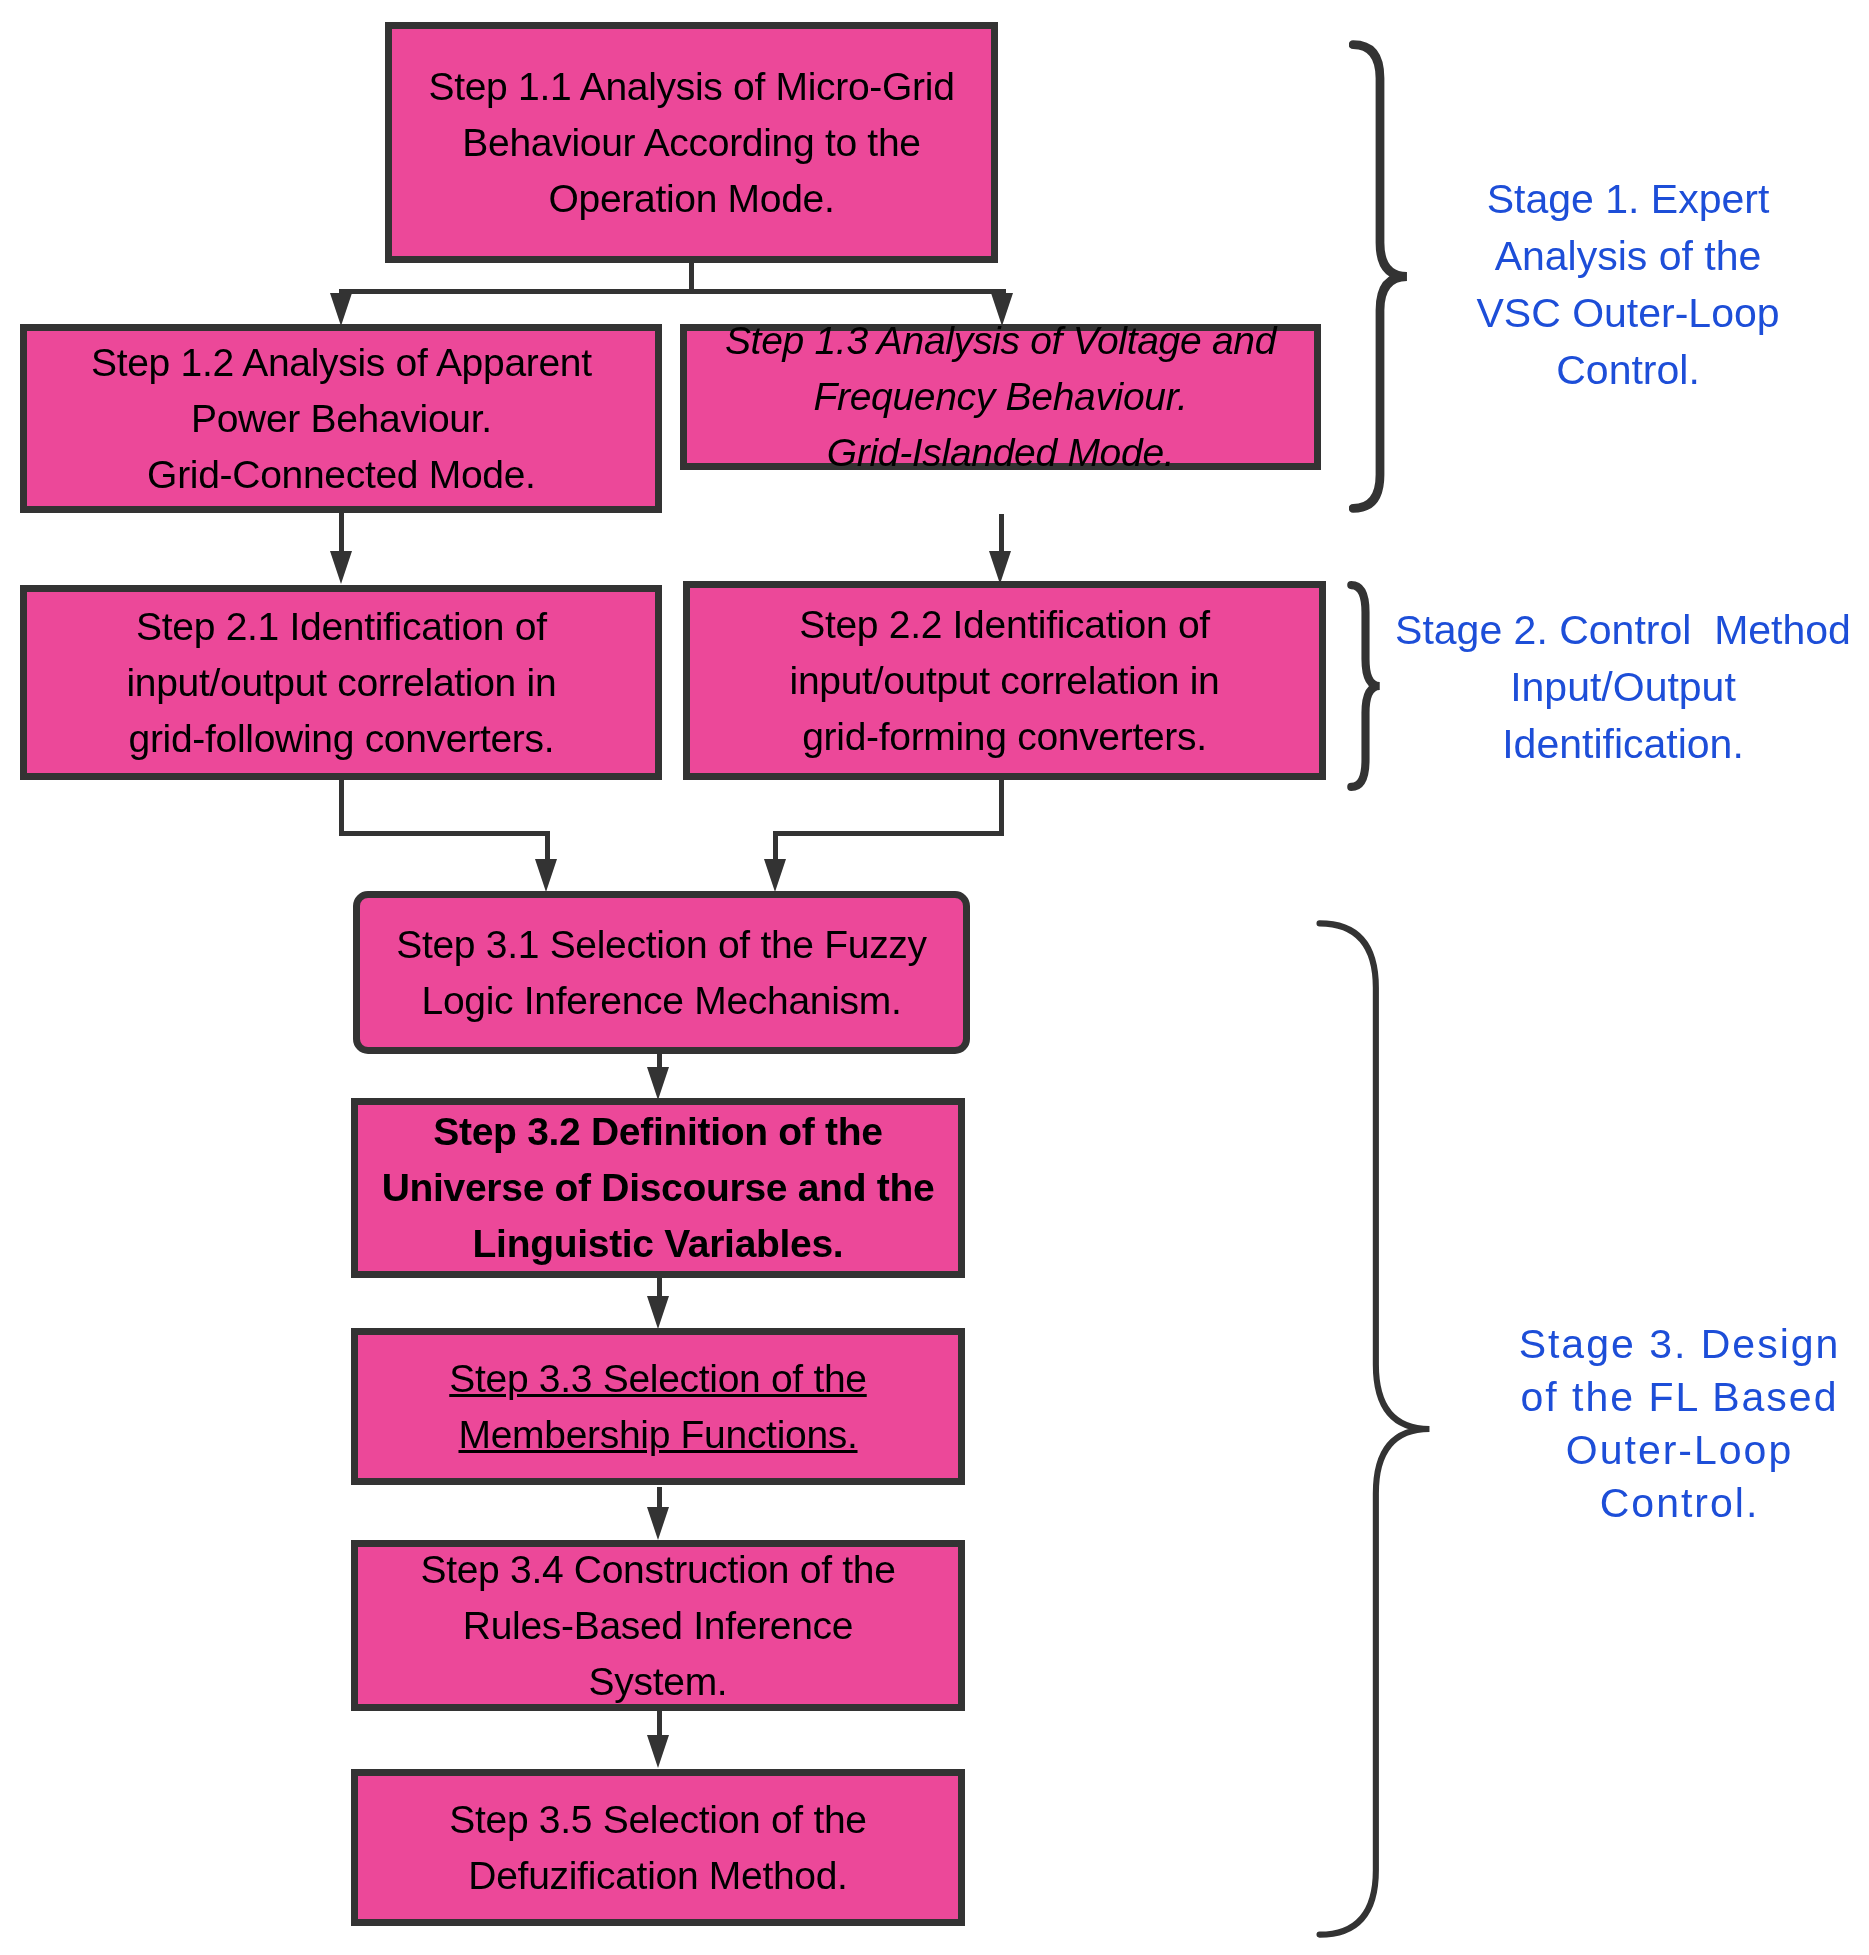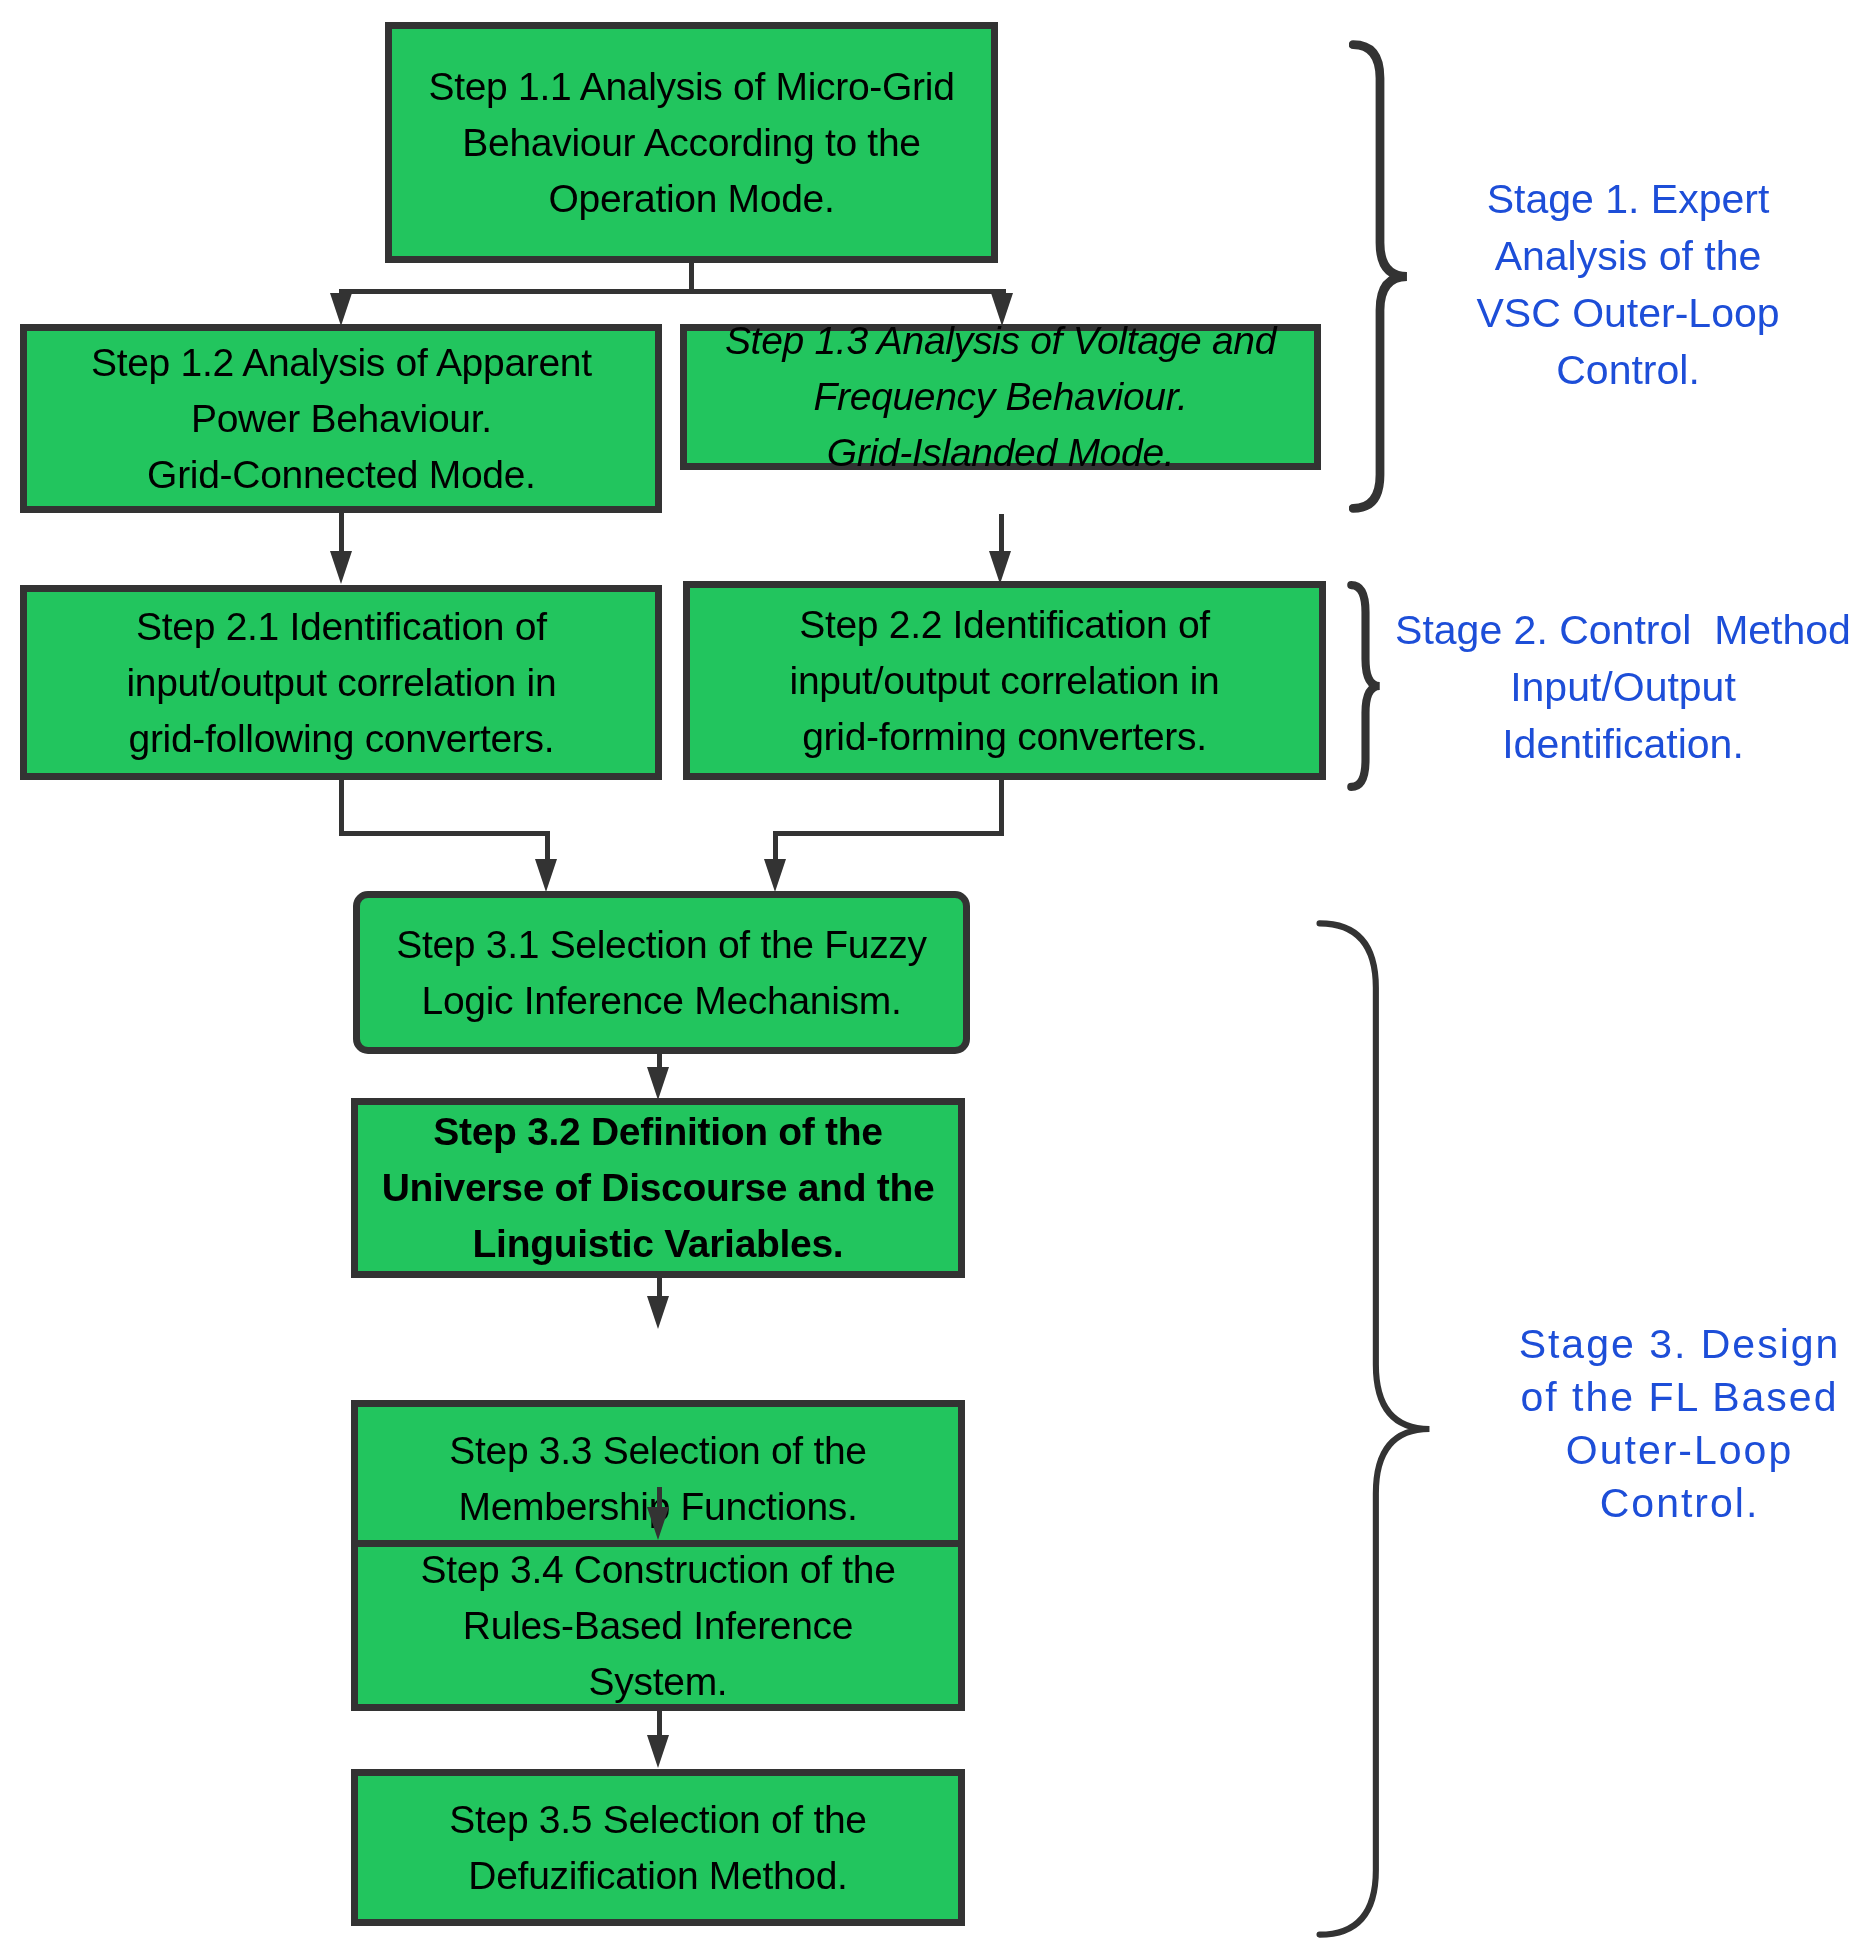--- a/index.html
+++ b/index.html
@@ -7,37 +7,37 @@
     position:relative;
     width:1869px; height:1955px;
     background:#ffffff;
     font-family:"Liberation Sans", sans-serif;
     overflow:hidden;
   }
   .box {
     position:absolute;
     box-sizing:border-box;
     border:7.5px solid #333333;
-    background:#22c55e;
+    background:#ec4899;
     display:flex; flex-direction:column;
     justify-content:center; align-items:center;
     text-align:center;
     font-size:39px; line-height:56px;
     letter-spacing:-0.3px;
     color:#000000;
   }
   .box div { white-space:pre; }
   #box-1-1 { left:385px;  top:22.4px;   width:613px; height:241px; }
   #box-1-2 { left:20.4px;   top:324px;  width:642px; height:189px; }
   #box-1-3 { left:680px; top:324px;  width:641px; height:146px;font-style:italic; }
   #box-2-1 { left:20.4px;   top:585px;  width:642px; height:195px; }
   #box-2-2 { left:683px; top:581px;  width:643px; height:199px; }
   #box-3-1 { left:353px;  top:891px; width:617px; height:163px;border-radius:15px; }
   #box-3-2 { left:351px;  top:1098px; width:614px; height:180px;font-weight:bold; }
-  #box-3-3 { left:351px;  top:1400px; width:614px; height:157px; }
+  #box-3-3 { left:351px;  top:1328px; width:614px; height:157px;text-decoration:underline; }
   #box-3-4 { left:351px;  top:1540px; width:614px; height:171px; }
   #box-3-5 { left:351px;  top:1769px; width:614px; height:157px; }
 
   .line { position:absolute; background:#333333; }
   .tri {
     position:absolute; width:0; height:0;
     border-left:11.5px solid transparent;
     border-right:11.5px solid transparent;
     border-top:33px solid #333333;
   }

